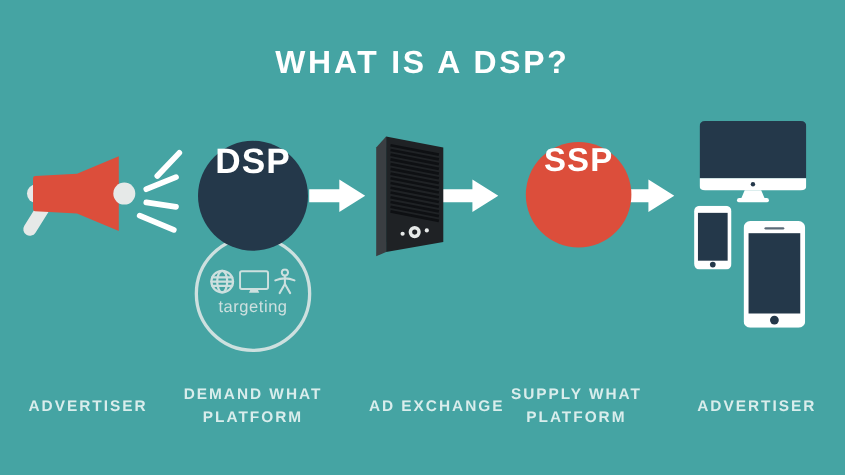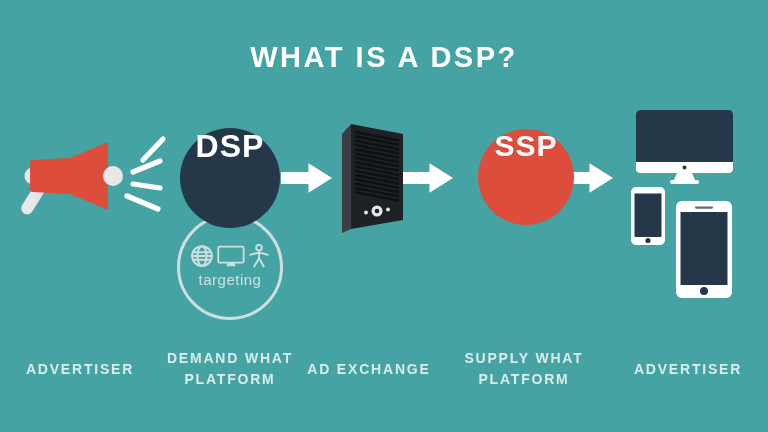--- a/index.html
+++ b/index.html
@@ -49,21 +49,21 @@
   .arrow-1{left:281px;} .arrow-2{left:402px;} .arrow-3{left:562px;}
   .label{
     position:absolute;top:347px;height:44px;
     display:flex;align-items:center;justify-content:center;
     text-align:center;
     color:var(--label-text,#D9EDEC);
     font-size:14px;font-weight:bold;letter-spacing:1.8px;line-height:21px;
   }
   .label-advertiser{left:10px;width:140px;}
   .label-dsp{left:160px;width:140px;}
-  .label-adx{left:292px;width:154px;}
+  .label-adx{left:320px;width:154px;}
   .label-ssp{left:454px;width:140px;}
   .label-pub{left:618px;width:140px;}
   
   .f-red{fill:var(--accent-red,#DC4E3B);}
   .f-navy{fill:var(--dark-navy,#24384A);}
   .f-light{fill:var(--light-gray,#E6E9E8);}
   .f-white{fill:var(--white,#FFFFFF);}
   .f-srv-front{fill:var(--server-front,#1F2225);}
   .f-srv-side{fill:var(--server-side,#3A3E42);}
   .s-slat{stroke:var(--server-slat,#0E1013);}

